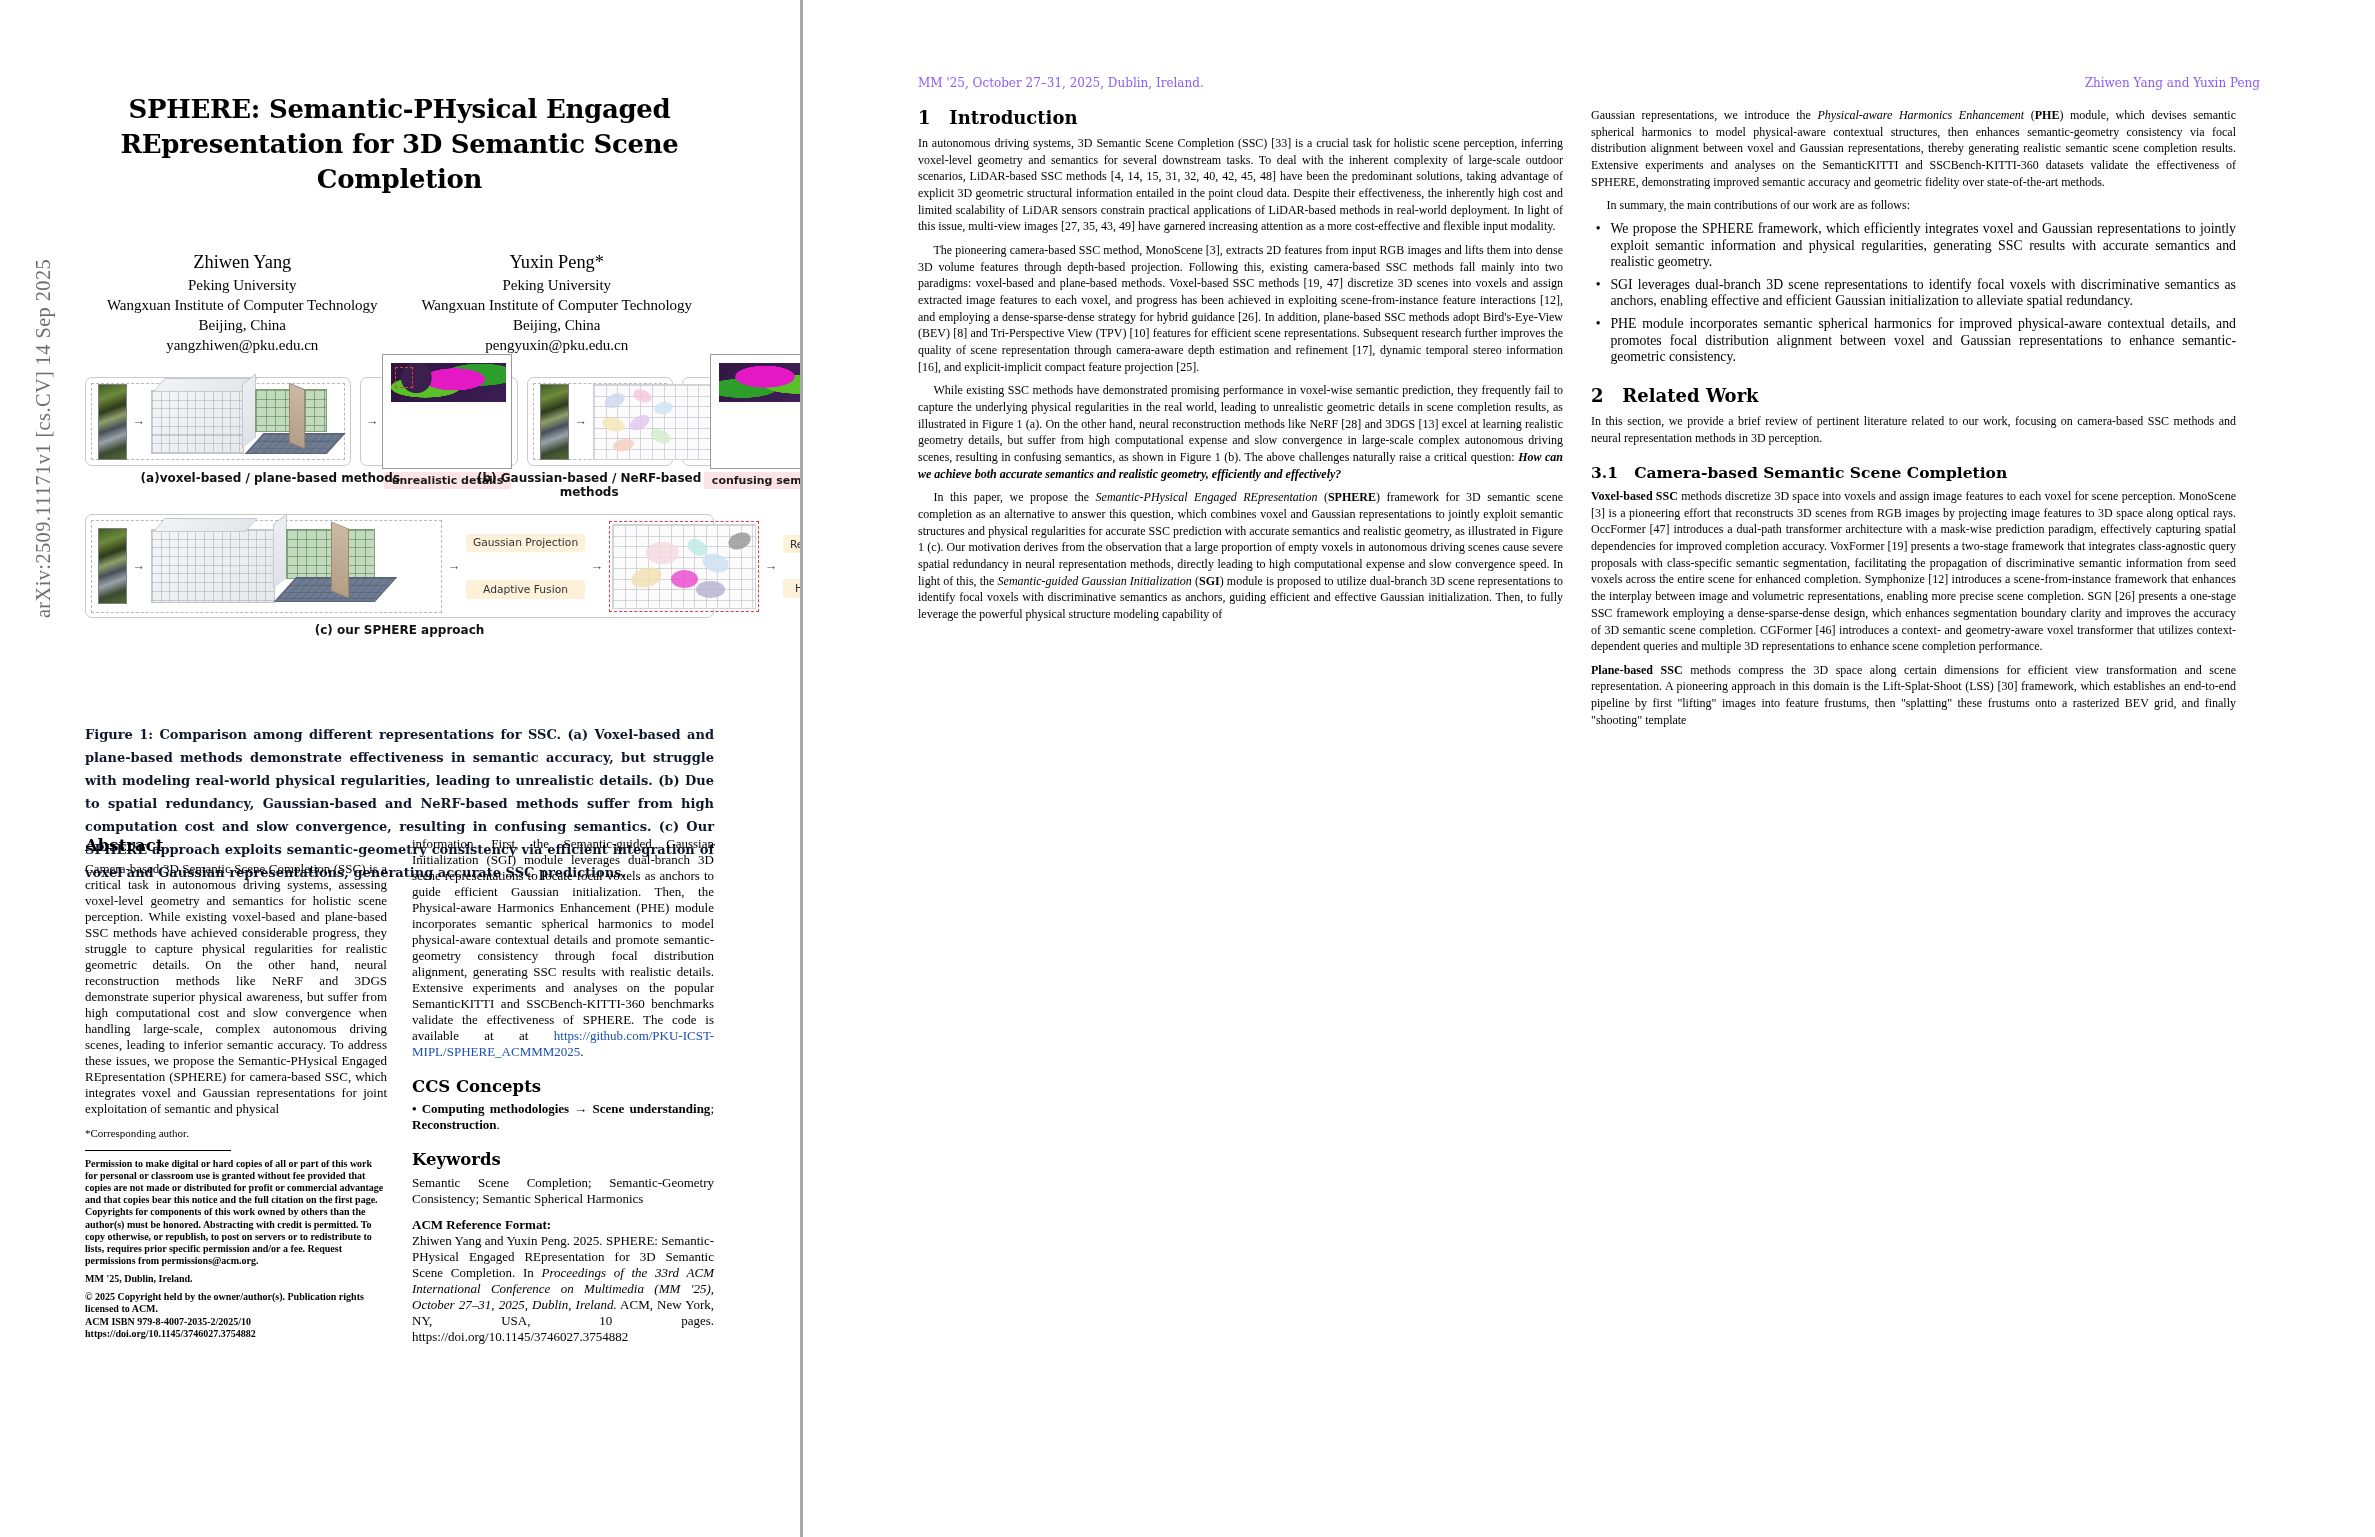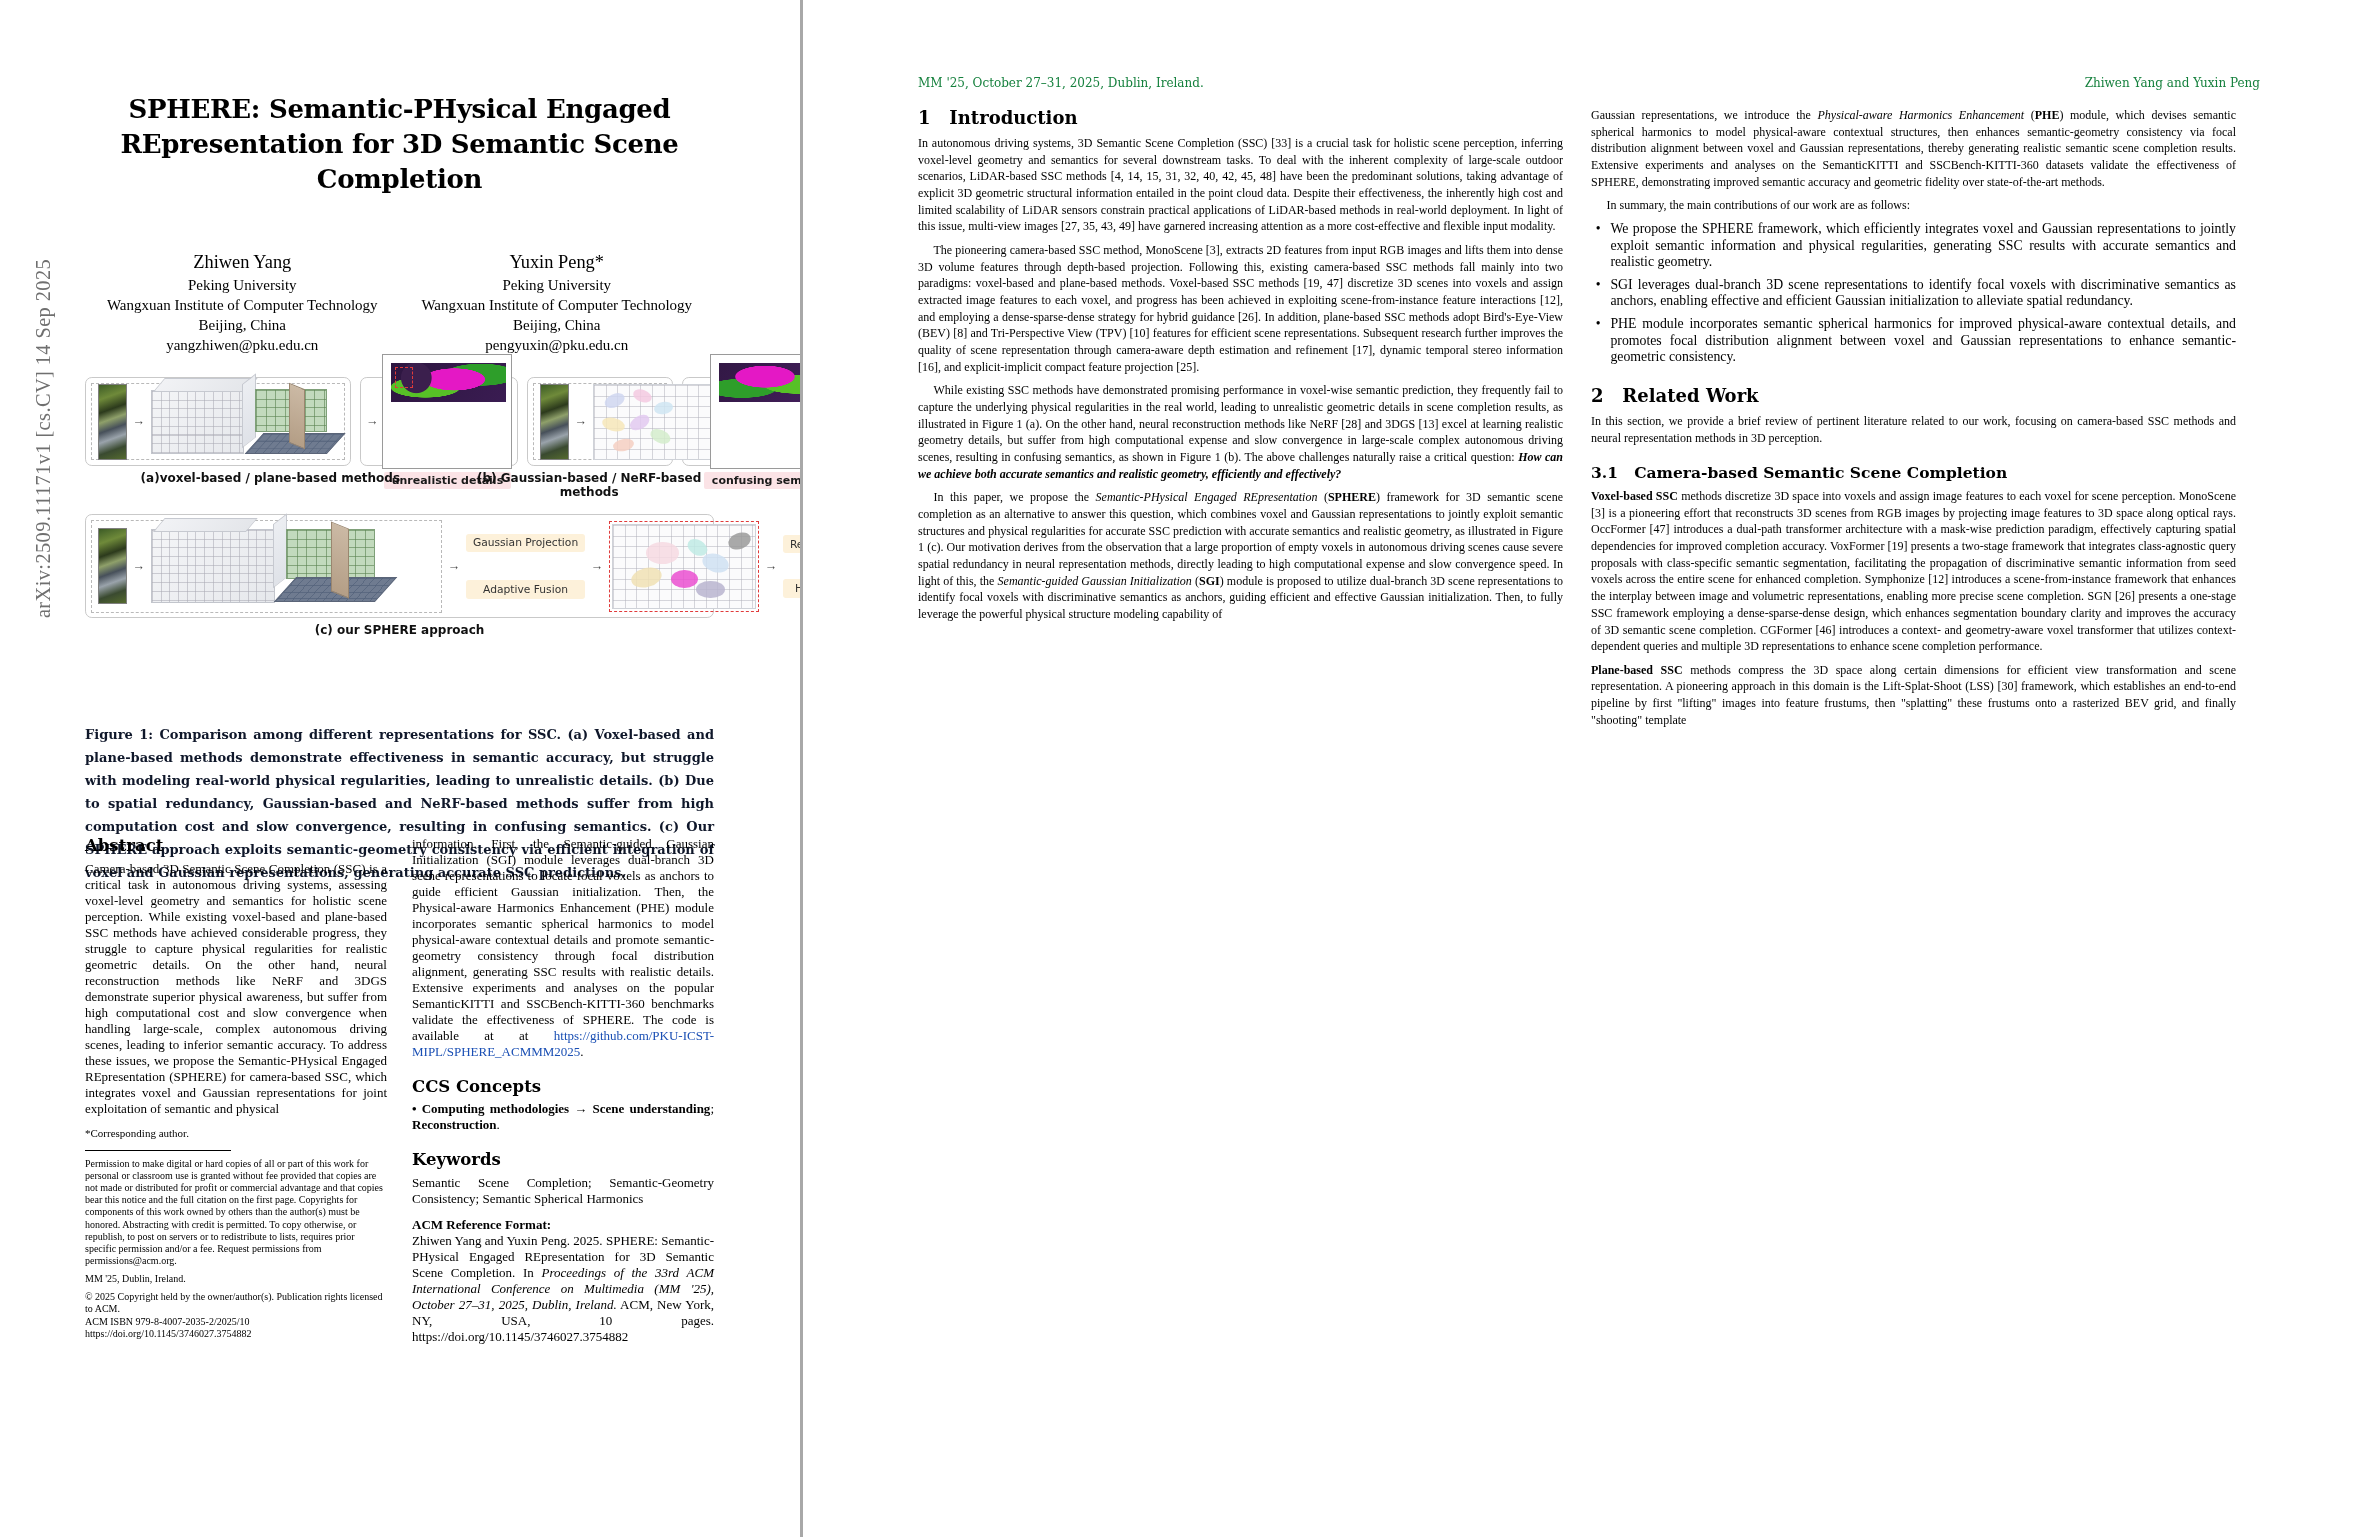--- a/index.html
+++ b/index.html
@@ -306,29 +306,29 @@
   }
   .corresponding {
     font-size: 11px; line-height: 13.6px; color: #000; margin: 10.7px 0 0 0;
   }
   .legal {
     font-size: 10px;
     line-height: 12.2px;
     color: #000;
     margin: 0;
   }
-  .legal p { margin: 0 0 5.8px 0; }
+  .legal p { margin: 0 0 5.8px 0; font-weight: bold; }
 
   
   .page-header {
     position: absolute;
     top: 76px;
     font-family: "DejaVu Serif", serif;
     font-size: 12px;
-    color: #15803d;
+    color: #8b5cf6;
   }
   .hdr-left  { left: 115px; }
   .hdr-right { right: 115px; }
 
   .rp-cols {
     position: absolute;
     left: 115px;
     top: 107px;
     width: 1349px;
     display: flex;

